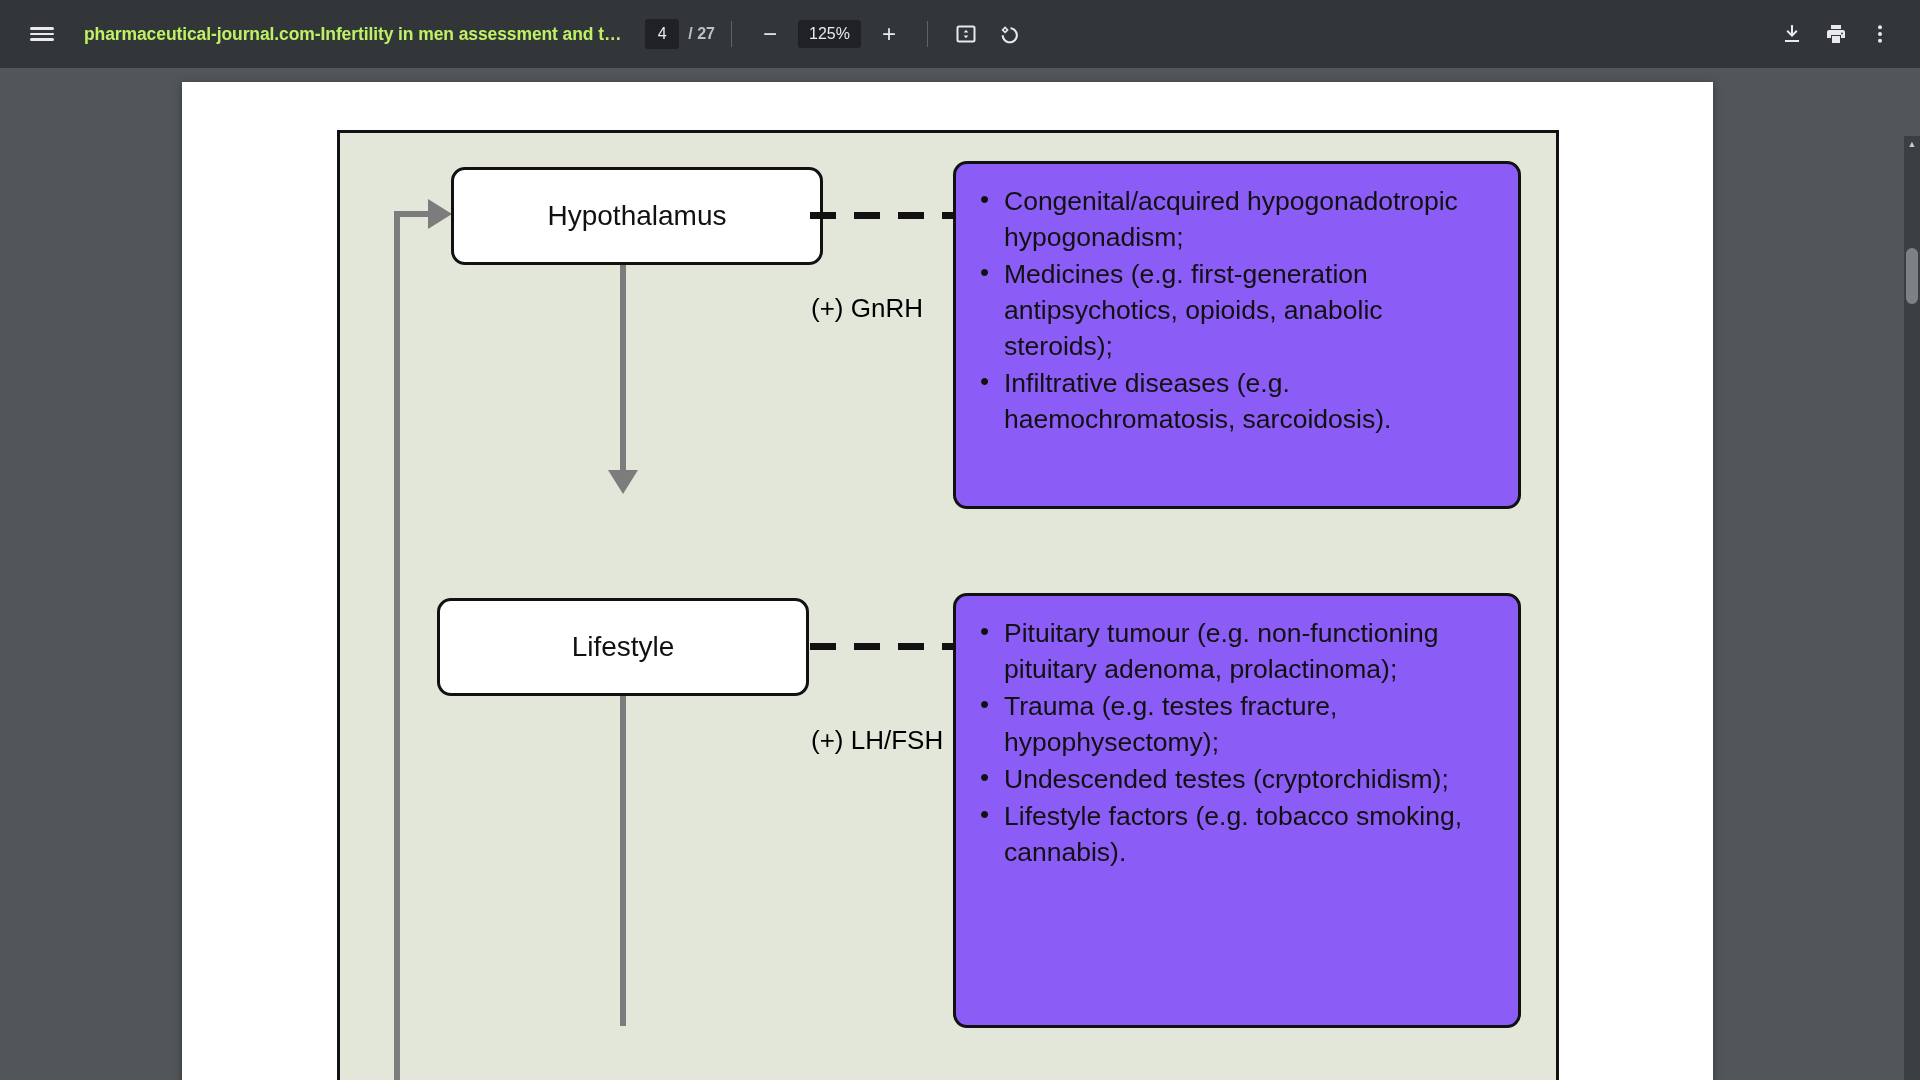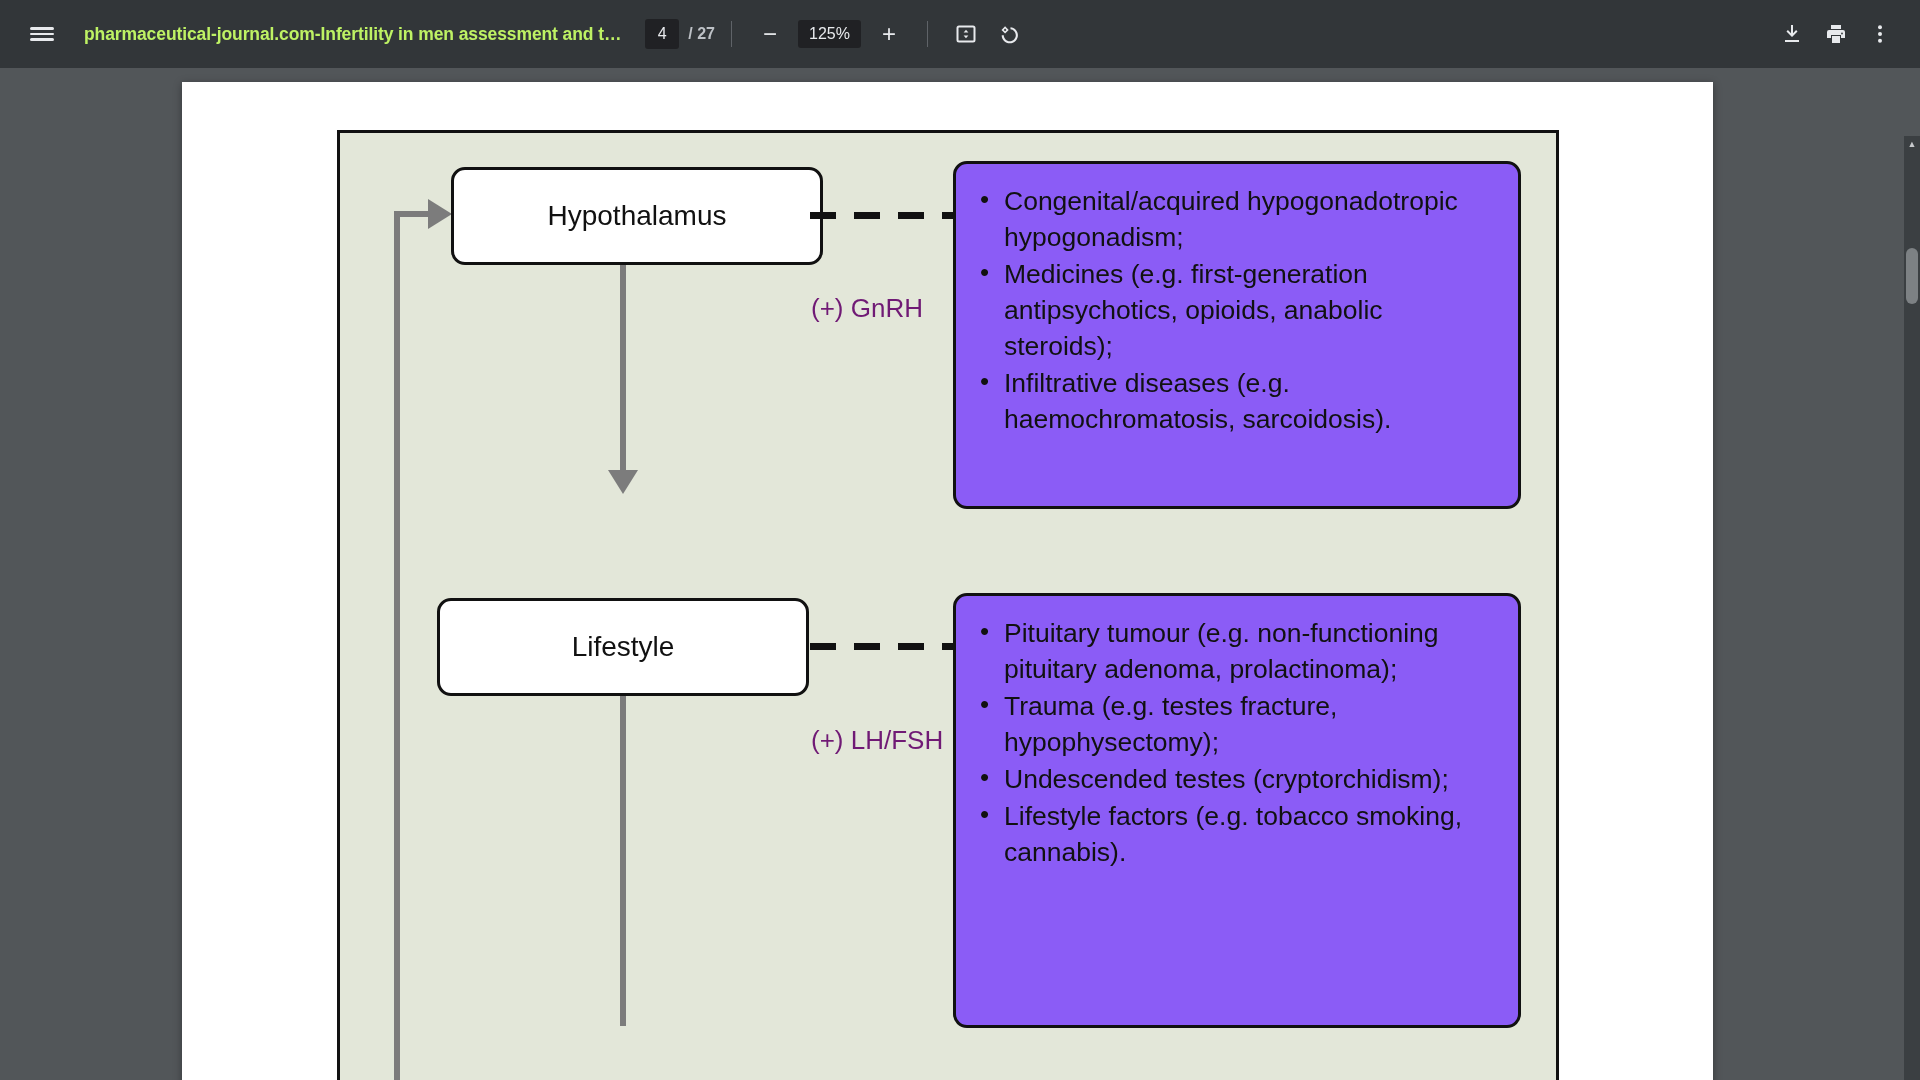--- a/index.html
+++ b/index.html
@@ -133,21 +133,21 @@
     margin-bottom:1px;
   }
   .listbox li:before{
     content:"\2022";
     position:absolute; left:6px; top:-1px;
     font-size:26px; color:#111111;
   }
 
   .edge-label{
     position:absolute;
-    font-size:26px; color:#701a75;
+    font-size:26px; color:#000000;
     white-space:nowrap;
   }
   #label-gnrh{ left:471px; top:160px; }
   #label-lhfsh{ left:471px; top:592px; }
 
   .dashline{
     position:absolute;
     height:7px;
     background:repeating-linear-gradient(to right,#111111 0 26px,transparent 26px 44px);
   }

